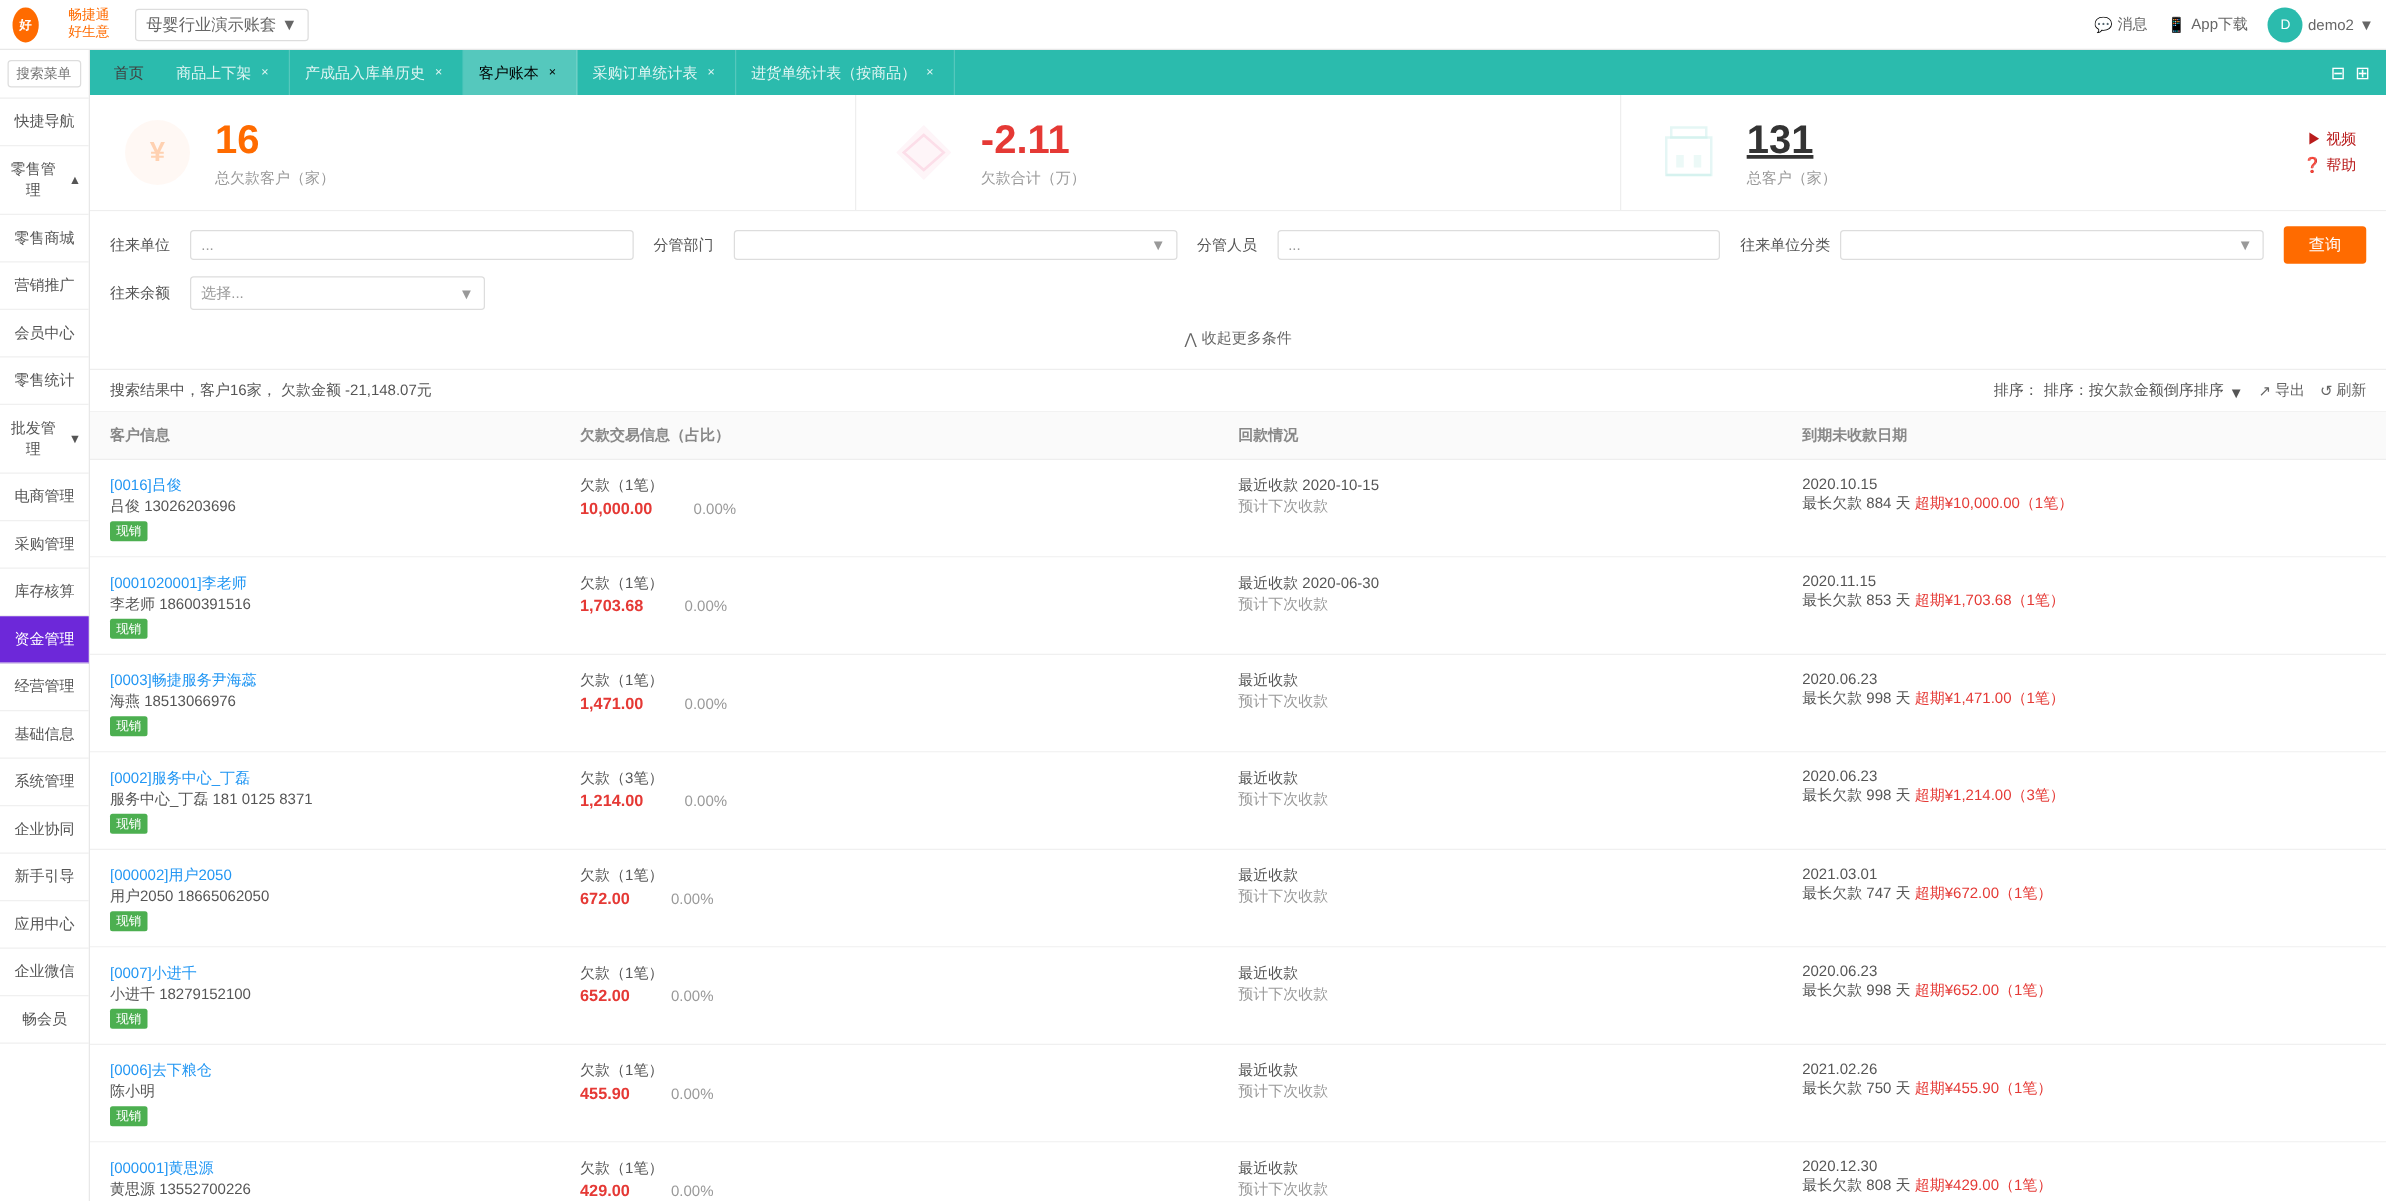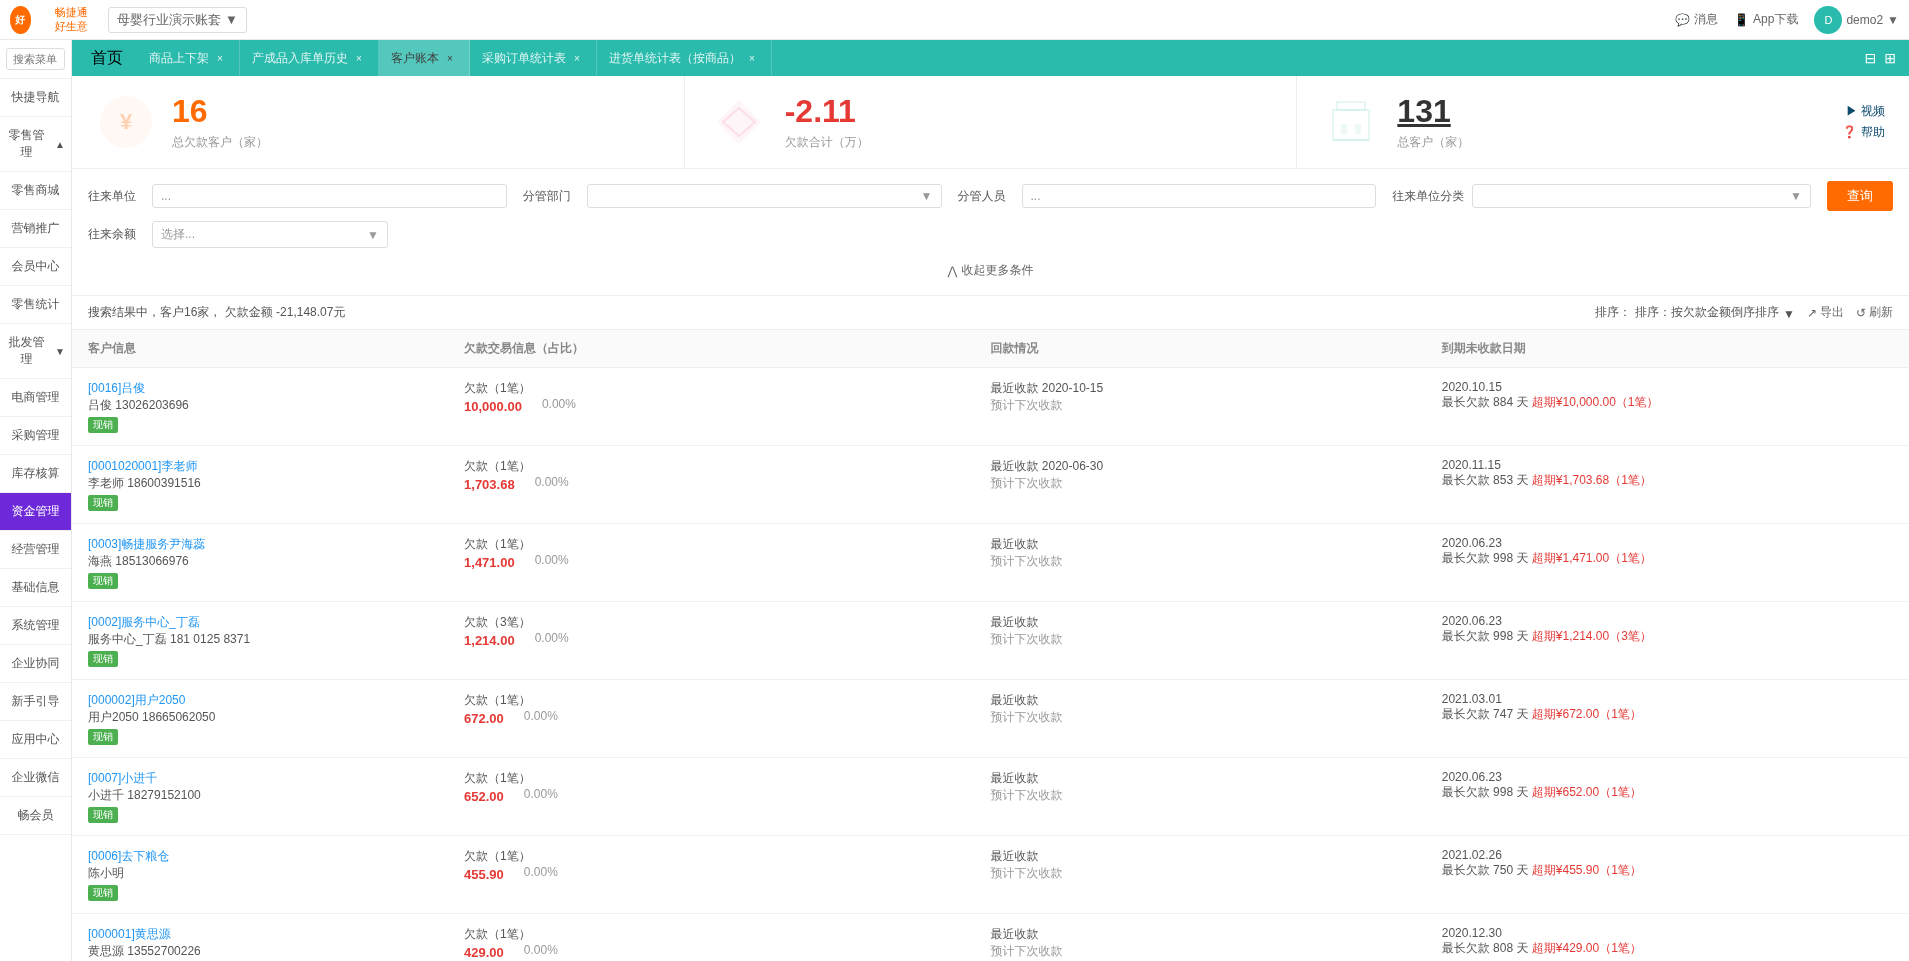--- a/index.html
+++ b/index.html
@@ -27,39 +27,39 @@
 
     
     .sidebar-search { padding: 8px 6px; border-bottom: 1px solid #eee; }
     .sidebar-search input { width: 100%; padding: 4px 6px; border: 1px solid #ddd; border-radius: 3px; font-size: 11px; }
     .sidebar-nav-item { padding: 10px 6px; text-align: center; font-size: 12px; color: #555; cursor: pointer; border-bottom: 1px solid #f0f0f0; }
     .sidebar-nav-item.active { background: #6d28d9; color: #fff; }
     .sidebar-nav-item.has-arrow { display: flex; justify-content: center; align-items: center; gap: 8px; }
 
     
     .tab { display: flex; align-items: center; gap: 4px; padding: 0 12px; height: 36px; font-size: 12px; color: rgba(255,255,255,0.85); cursor: pointer; white-space: nowrap; border-right: 1px solid rgba(255,255,255,0.2); }
-    .tab.active { background: rgba(255,255,255,0.2); color: #404040; }
+    .tab.active { background: rgba(255,255,255,0.2); color: #000000; }
     .tab .close-btn { width: 14px; height: 14px; display: flex; align-items: center; justify-content: center; border-radius: 50%; font-size: 10px; }
-    .tab-home { padding: 0 14px; color: #000000; font-size: 16px; cursor: pointer; }
+    .tab-home { padding: 0 14px; color: #404040; font-size: 12px; cursor: pointer; }
     .tabs-right { margin-left: auto; display: flex; align-items: center; gap: 8px; padding-right: 8px; }
     .tabs-right span { color: white; cursor: pointer; font-size: 14px; }
 
     
     .summary-bar { display: flex; background: #fff; border-bottom: 1px solid #eee; }
     .summary-card { flex: 1; display: flex; align-items: center; padding: 16px 24px; gap: 16px; border-right: 1px solid #eee; }
     .summary-card:last-child { border-right: none; }
     .summary-icon { width: 60px; height: 60px; display: flex; align-items: center; justify-content: center; }
     .summary-icon svg { opacity: 0.3; }
     .summary-info { display: flex; flex-direction: column; }
     .summary-number { font-size: 32px; font-weight: bold; }
     .summary-number.red { color: #e53935; }
     .summary-number.orange { color: #ff6b00; }
     .summary-number.dark { color: #333; font-weight: 900; text-decoration: underline; }
     .summary-label { font-size: 12px; color: #999; margin-top: 4px; }
-    .summary-card-right { margin-left: auto; display: flex; flex-direction: column; align-items: flex-end; gap: 4px; font-size: 12px; color: #0c4a6e; cursor: pointer; }
+    .summary-card-right { margin-left: auto; display: flex; flex-direction: column; align-items: flex-end; gap: 4px; font-size: 12px; color: #b91c1c; cursor: pointer; }
 
     
     .filter-area { background: #fff; padding: 12px 16px; border-bottom: 1px solid #eee; }
     .filter-row { display: flex; align-items: center; gap: 16px; margin-bottom: 10px; }
     .filter-item { display: flex; align-items: center; gap: 8px; flex: 1; }
     .filter-label { font-size: 12px; color: #555; white-space: nowrap; min-width: 56px; }
     .filter-input { flex: 1; display: flex; align-items: center; border: 1px solid #ddd; border-radius: 3px; padding: 4px 8px; font-size: 12px; color: #333; background: #fff; cursor: pointer; }
     .filter-select { flex: 1; display: flex; align-items: center; border: 1px solid #ddd; border-radius: 3px; padding: 4px 8px; font-size: 12px; color: #999; background: #fff; cursor: pointer; }
     .filter-select .chevron { margin-left: auto; color: #999; }
     .filter-btn-query { background: #ff6b00; color: white; border: none; border-radius: 3px; padding: 6px 20px; font-size: 13px; cursor: pointer; white-space: nowrap; }
@@ -82,21 +82,21 @@
     .col-recovery { flex: 3; }
     .col-due { flex: 3; }
 
     .customer-code { font-size: 12px; color: #2196F3; cursor: pointer; text-decoration: none; }
     .customer-name { font-size: 12px; color: #555; }
     .customer-tag { display: inline-block; background: #4caf50; color: white; font-size: 10px; padding: 1px 6px; border-radius: 2px; margin-top: 3px; }
 
     .debt-count { font-size: 12px; color: #555; }
     .debt-amount { font-size: 13px; color: #e53935; font-weight: bold; margin: 2px 0; }
     .debt-percent { font-size: 12px; color: #999; margin-left: 12px; }
-    .debt-row { display: flex; align-items: flex-start; gap: 8px; }
+    .debt-row { display: flex; align-items: center; gap: 21px; }
 
     .recovery-date { font-size: 12px; color: #555; }
     .recovery-next { font-size: 12px; color: #999; }
 
     .due-date { font-size: 12px; color: #555; }
     .due-overdue { font-size: 12px; color: #555; }
     .due-overdue-link { color: #e53935; cursor: pointer; text-decoration: none; }
 
     
     .badge-green { background: #4caf50; color: white; font-size: 10px; padding: 1px 5px; border-radius: 2px; }

